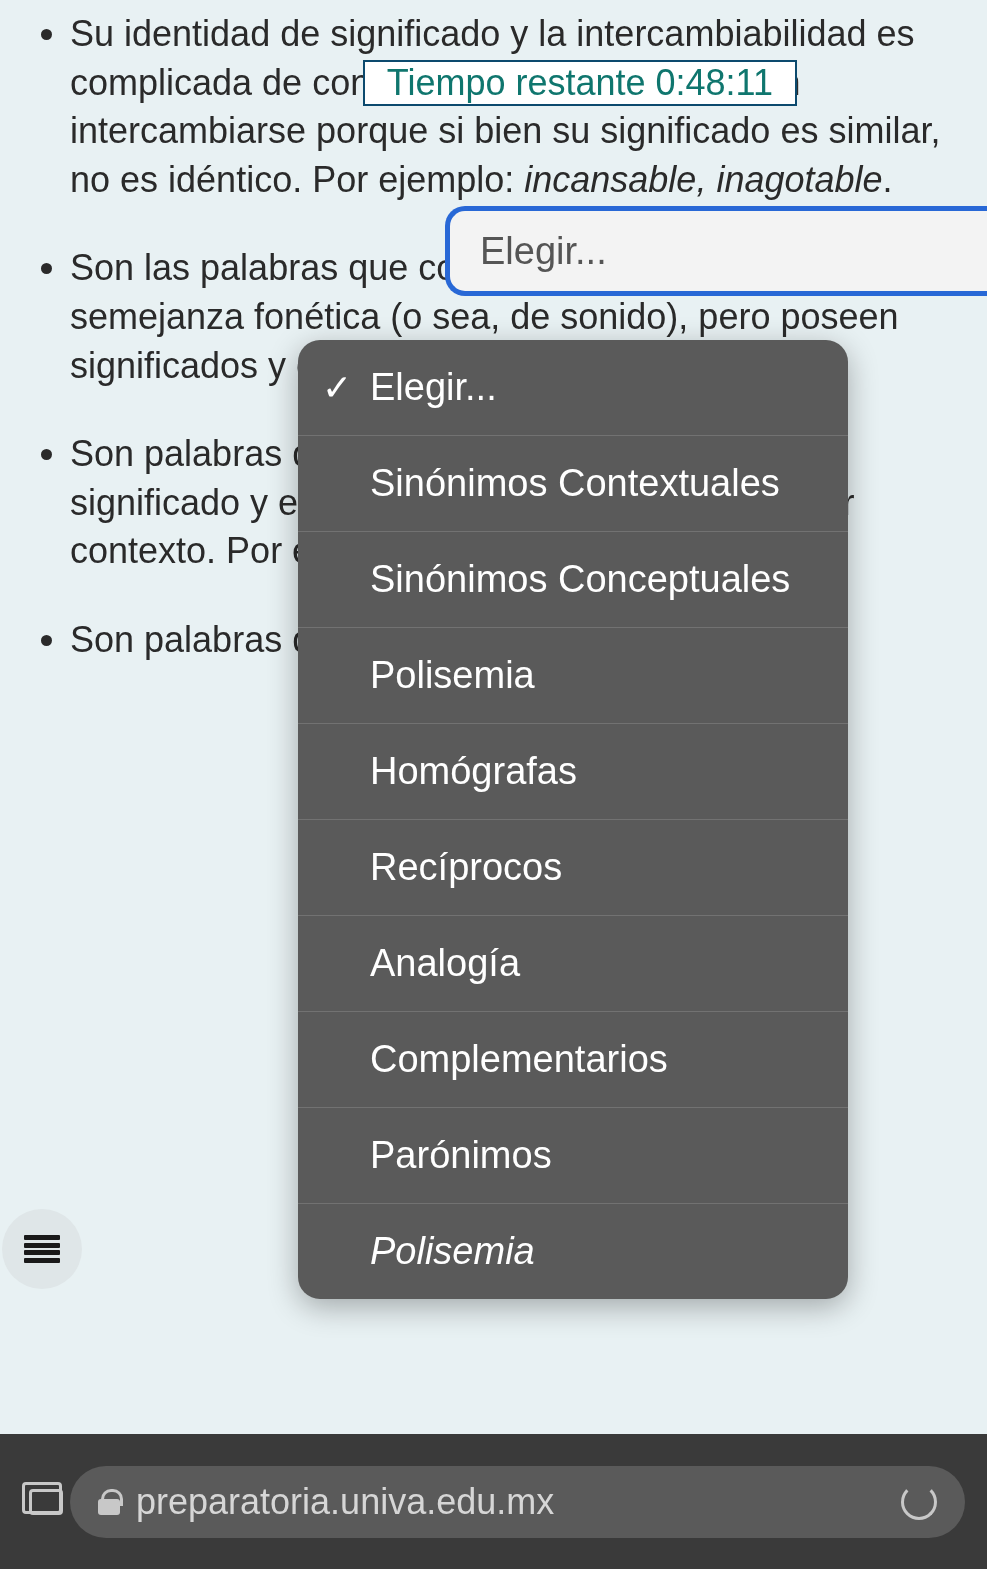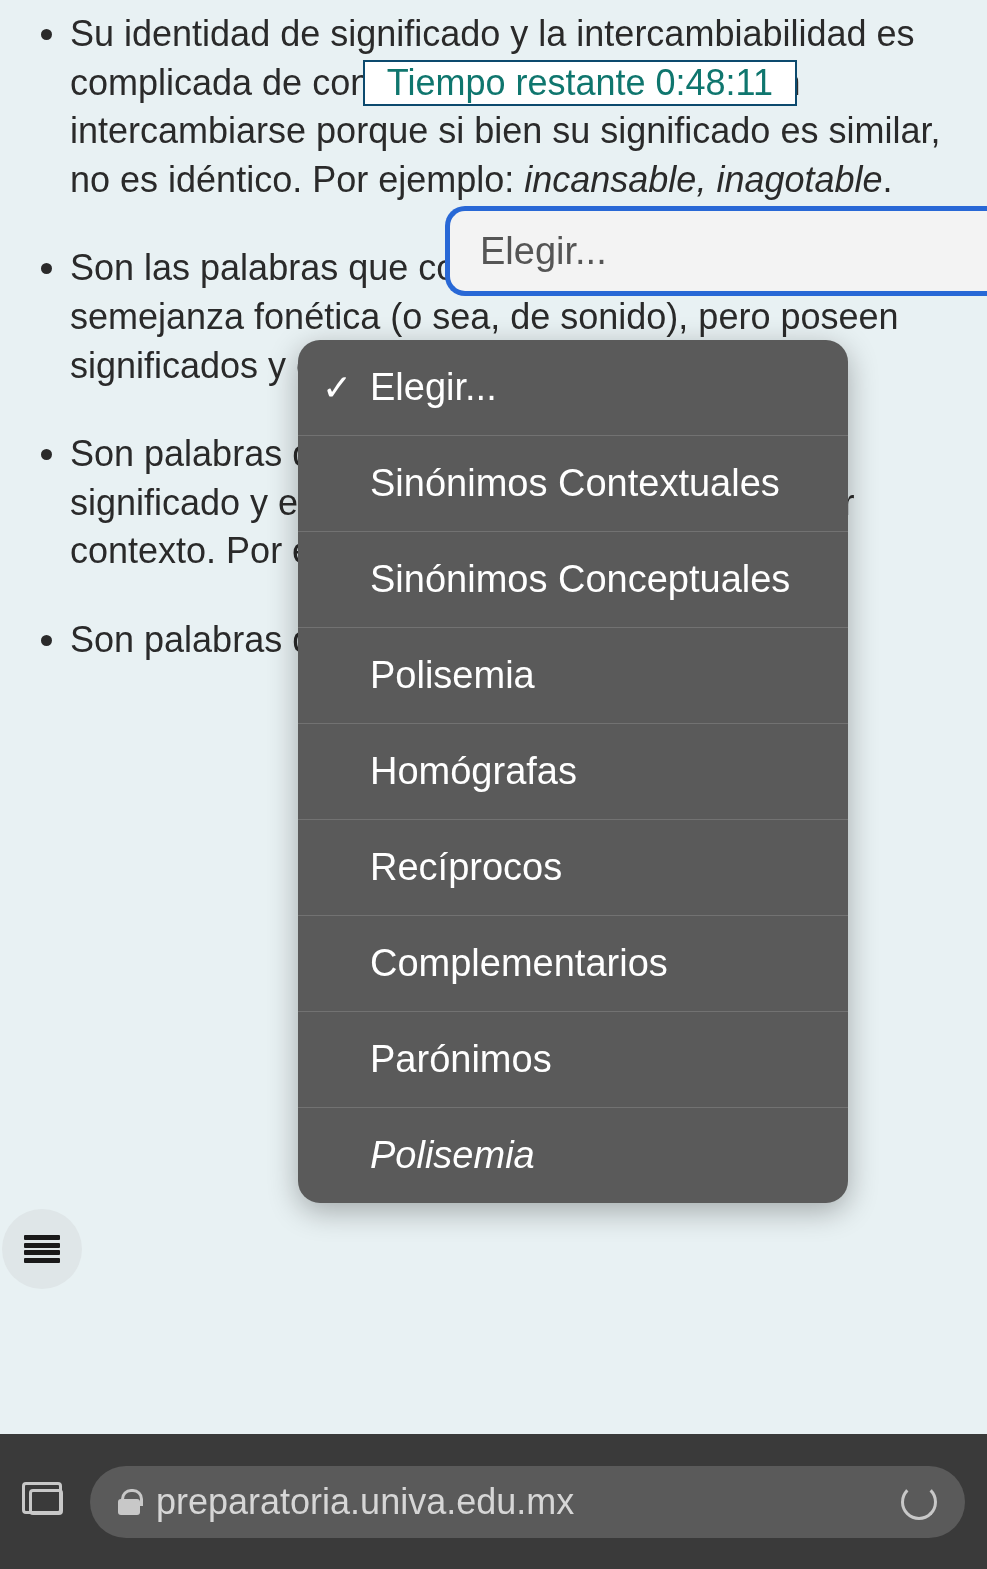--- a/index.html
+++ b/index.html
@@ -101,21 +101,20 @@
   .browser-bar {
     position: absolute;
     bottom: 0;
     left: 0;
     right: 0;
     height: 135px;
     background: #3a3a3a;
     display: flex;
     align-items: center;
     padding: 0 22px;
-    gap: 20px;
   }
   .tabs-icon {
     width: 48px; height: 40px;
     display: flex; align-items: center; justify-content: center;
   }
   .tabs-icon-inner {
     width: 34px; height: 26px;
     border: 3px solid #c8c8c8;
     border-radius: 4px;
     position: relative;
@@ -203,20 +202,21 @@
   <span>Elegir...</span>
 </div>
 
 <div class="dropdown">
   <div class="option selected"><span>Elegir...</span></div>
   <div class="option"><span>Sinónimos Contextuales</span></div>
   <div class="option"><span>Sinónimos Conceptuales</span></div>
   <div class="option"><span>Polisemia</span></div>
   <div class="option"><span>Homógrafas</span></div>
   <div class="option"><span>Recíprocos</span></div>
+  <div class="option"><span>Analogía</span></div>
   <div class="option"><span>Complementarios</span></div>
   <div class="option"><span>Parónimos</span></div>
   <div class="option"><span>Polisemia</span></div>
 </div>
 
 <div class="fab">
   <div class="bars">
     <span></span>
       <span></span>
       <span></span>

